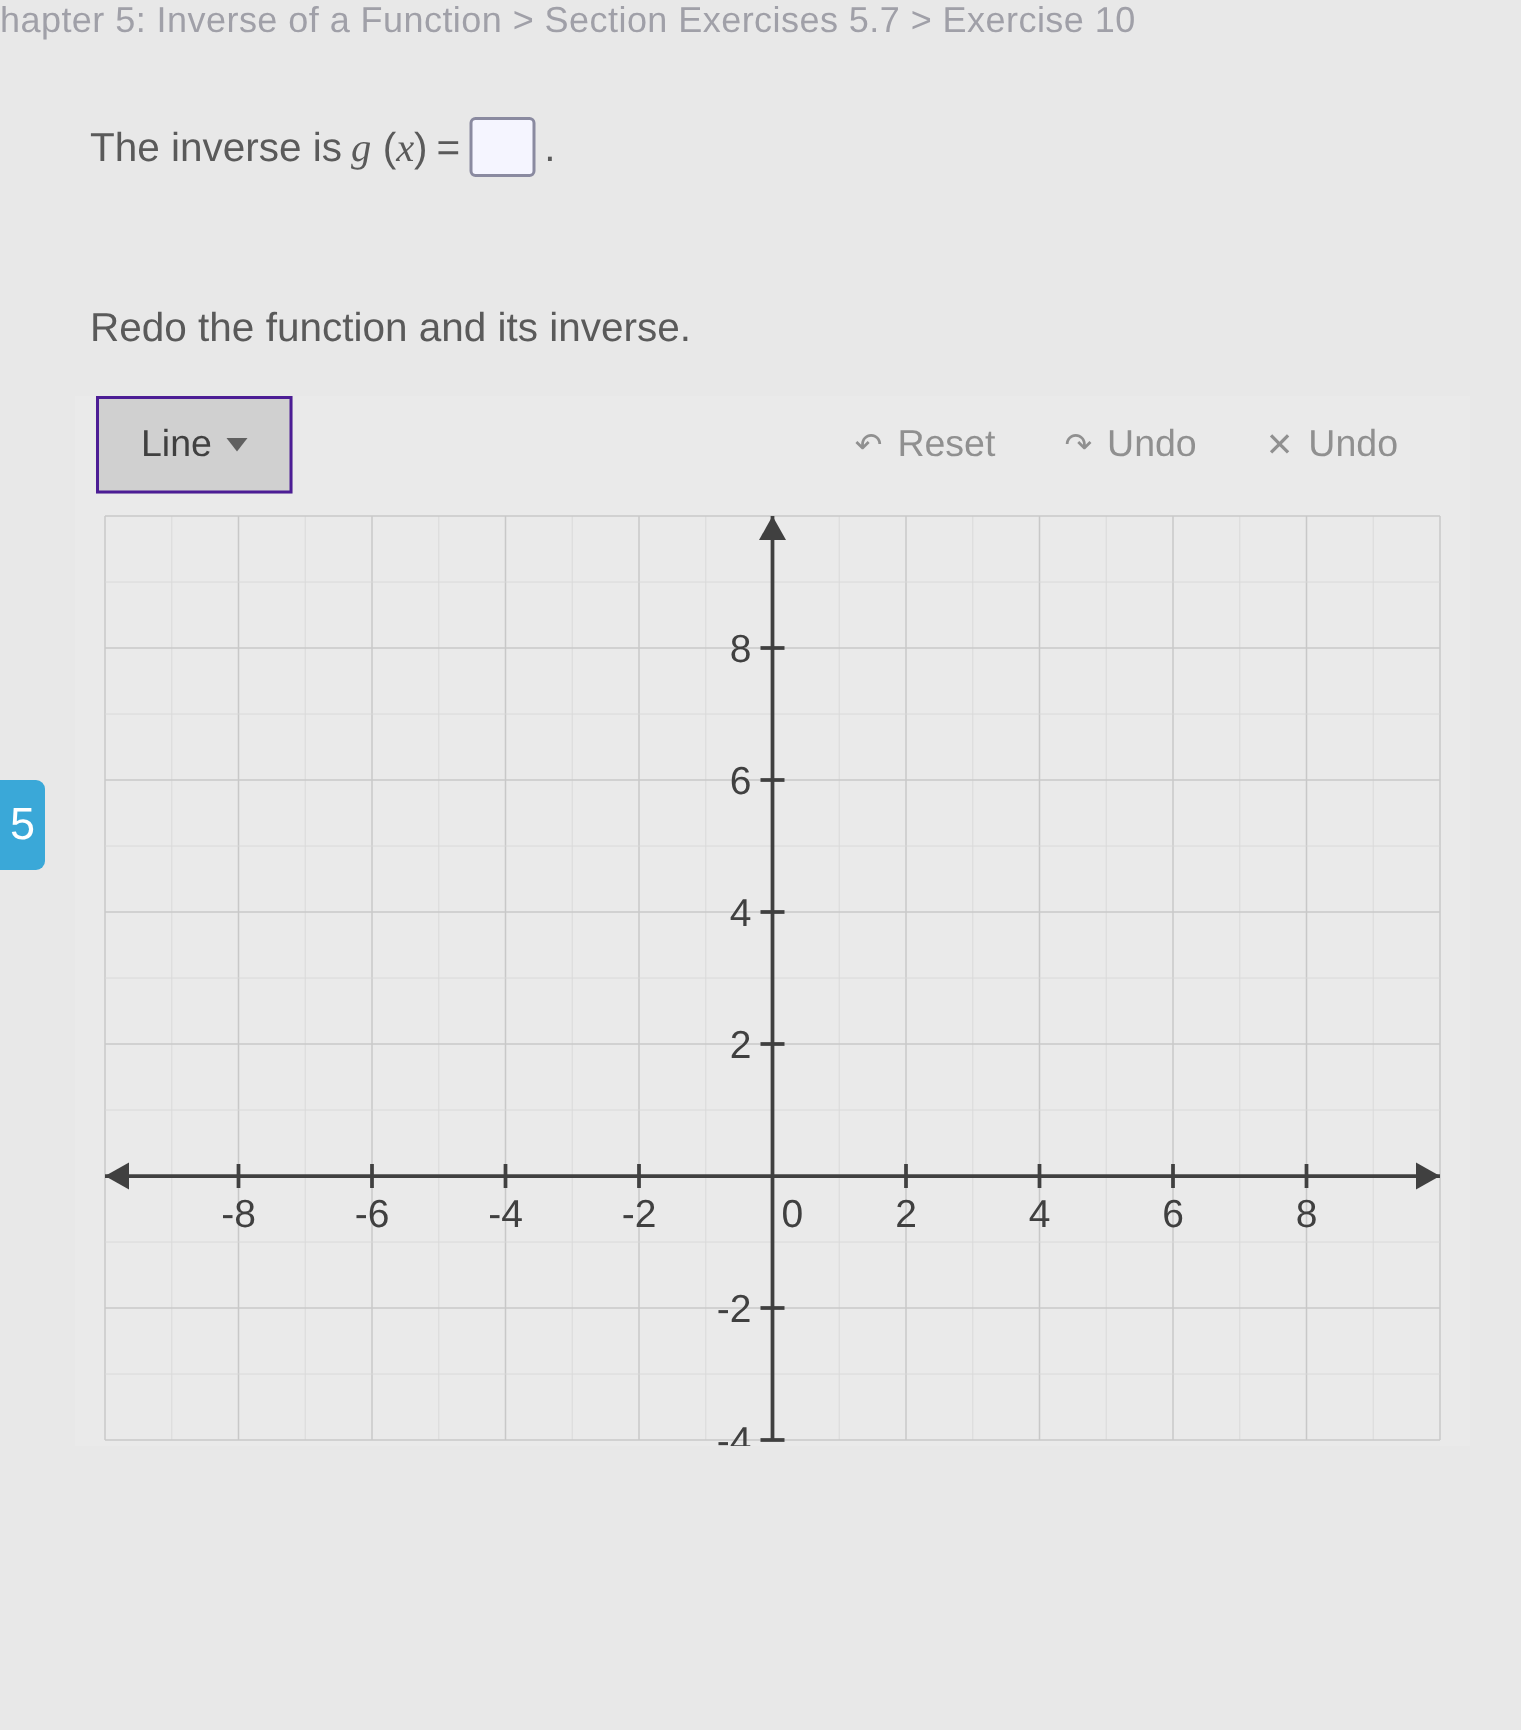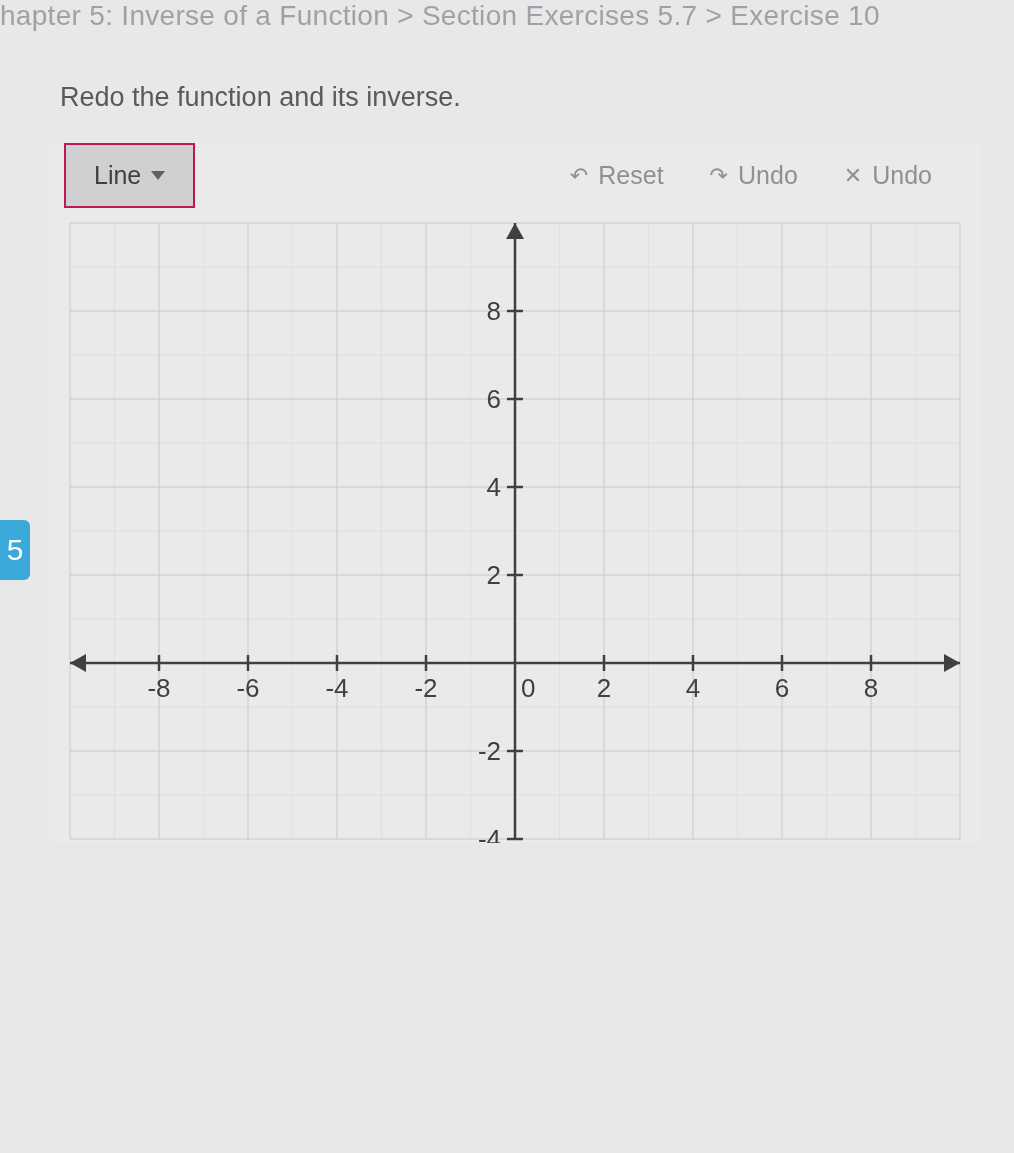--- a/index.html
+++ b/index.html
@@ -6,21 +6,21 @@
   body {
     font-family: Arial, Helvetica, sans-serif;
     background: #e8e8e8;
     width: 1014px;
     height: 1153px;
     overflow: hidden;
     position: relative;
   }
   
   .breadcrumb {
-    font-size: 28px;
+    font-size: 24px;
     color: #a0a0a8;
     padding: 0 0 20px 0;
     letter-spacing: 0.3px;
   }
   
   .content {
     padding: 30px 60px 0 60px;
   }
   .question {
     font-size: 28px;
@@ -60,21 +60,21 @@
     align-items: center;
     gap: 30px;
     position: absolute;
     top: 0;
     left: 14px;
     right: 14px;
     z-index: 10;
   }
   .line-btn {
     background: #d0d0d0;
-    border: 2px solid #be185d;
+    border: 2px solid #4c1d95;
     padding: 16px 28px;
     font-size: 25px;
     color: #404040;
     display: flex;
     align-items: center;
     gap: 10px;
     cursor: pointer;
   }
   .caret-down {
     width: 0; height: 0;
@@ -128,20 +128,30 @@
   .arrowhead { fill: #404040; }
 </style>
 </head>
 <body>
 
 <div class="breadcrumb">hapter 5: Inverse of a Function &gt; Section Exercises 5.7 &gt; Exercise 10</div>
 
 <div class="content">
 
 
+  <div class="answer-line">
+    <span>The inverse is </span>
+    <span>
+      <span class="math-i">g</span>
+      <span>(</span><span class="math-i">x</span><span>)</span>
+    </span>
+    <span> = </span>
+    <span class="answer-box"></span>
+    <span>.</span>
+  </div>
 
   <div class="instruction">Redo the function and its inverse.</div>
 
   <div class="graph-wrap">
     <div class="toolbar">
       <div class="line-btn">
         <span>Line</span>
         <span class="caret-down"></span>
       </div>
       <div class="spacer"></div>

